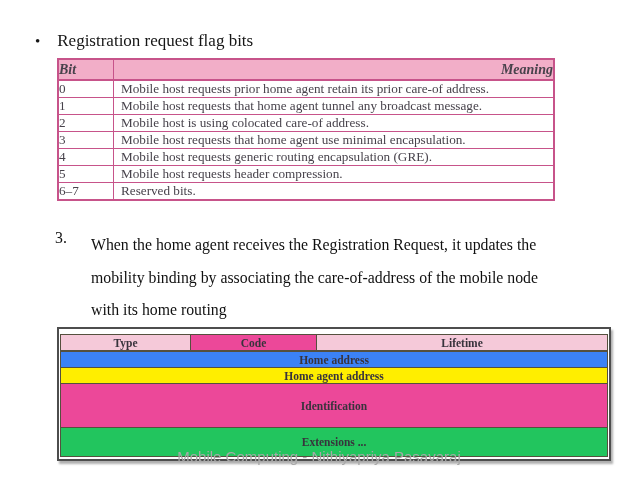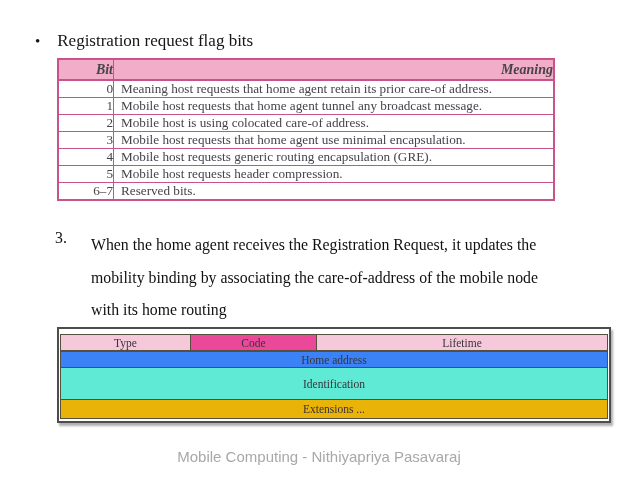--- a/index.html
+++ b/index.html
@@ -35,21 +35,21 @@
   .flag-table th {
     background: var(--tbl-header-bg);
     font-style: italic;
     font-weight: bold;
     font-size: 14px;
     height: 19px;
     border-bottom-width: 2px;
     text-align: right;
   }
   .flag-table td { height: 15.6px; background: var(--tbl-row-bg); }
-  .flag-table .bit-col { width: 54px; text-align: right; }
+  .flag-table .bit-col { width: 54px; text-align: left; }
   .flag-table .meaning-cell { padding-left: 7px; text-align: left; }
 
   
   .numbered {
     position: absolute; left: 55px; top: 229px;
     width: 575px;
     font-size: 15.8px; color: #101010;
   }
   .numbered .num { position: absolute; left: 0; top: 0; }
   .numbered .lines { margin-left: 36px; }
@@ -63,21 +63,21 @@
     border: 2px solid #4d4d4d;
     box-shadow: 2px 3px 2px rgba(110,110,110,0.55);
     padding: 5px 1px 2px 1px;
     box-sizing: border-box;
   }
   .p-row {
     display: flex;
     border: 1px solid var(--pkt-border);
     margin-top: -1px;
     align-items: center; justify-content: center;
-    font-weight: normal; font-size: 11.5px;
+    font-weight: bold; font-size: 11.5px;
     color: var(--pkt-text);
     box-sizing: border-box;
   }
   .p-row:first-child { margin-top: 0; }
   .p-cell {
     height: 100%;
     display: flex; align-items: center; justify-content: center;
     border-right: 1px solid var(--pkt-border);
     box-sizing: border-box;
   }
@@ -105,21 +105,21 @@
   <table class="flag-table">
     <thead>
       <tr>
         <th class="bit-col">Bit</th>
         <th>Meaning</th>
       </tr>
     </thead>
     <tbody id="flag-table-body">
         <tr>
           <td class="bit-col">0</td>
-          <td class="meaning-cell">Meaning host requests that home agent retain its prior care-of address.</td>
+          <td class="meaning-cell">Mobile host requests prior home agent retain its prior care-of address.</td>
         </tr>
         <tr>
           <td class="bit-col">1</td>
           <td class="meaning-cell">Mobile host requests that home agent tunnel any broadcast message.</td>
         </tr>
         <tr>
           <td class="bit-col">2</td>
           <td class="meaning-cell">Mobile host is using colocated care-of address.</td>
         </tr>
         <tr>
@@ -151,20 +151,21 @@
   </div>
 
   <div class="packet-box">
     <div class="p-row p-header" id="packet-header-row" style="height: 17px;">
         <div class="p-cell" style="width: 23.8%; background: rgb(245, 201, 217);">Type</div>
         <div class="p-cell" style="width: 23.1%; background: #ec4899;">Code</div>
         <div class="p-cell" style="width: 53.1%; background: rgb(245, 201, 217);">Lifetime</div>
       </div>
     <div id="packet-rows">
         <div class="p-row" style="height: 17px; background: #3b82f6;">Home address</div>
-        <div class="p-row" style="height: 33px; background: #5eead4;">Identification</div>
-        <div class="p-row" style="height: 20px; background: #eab308;">Extensions ...</div>
+        <div class="p-row" style="height: 17px; background: rgb(255, 238, 0);">Home agent address</div>
+        <div class="p-row" style="height: 45px; background: #ec4899;">Identification</div>
+        <div class="p-row" style="height: 30px; background: #22c55e;">Extensions ...</div>
       </div>
   </div>
 
   <div class="footer">Mobile Computing - Nithiyapriya Pasavaraj</div>
 
 </div>
 
 </body></html>

